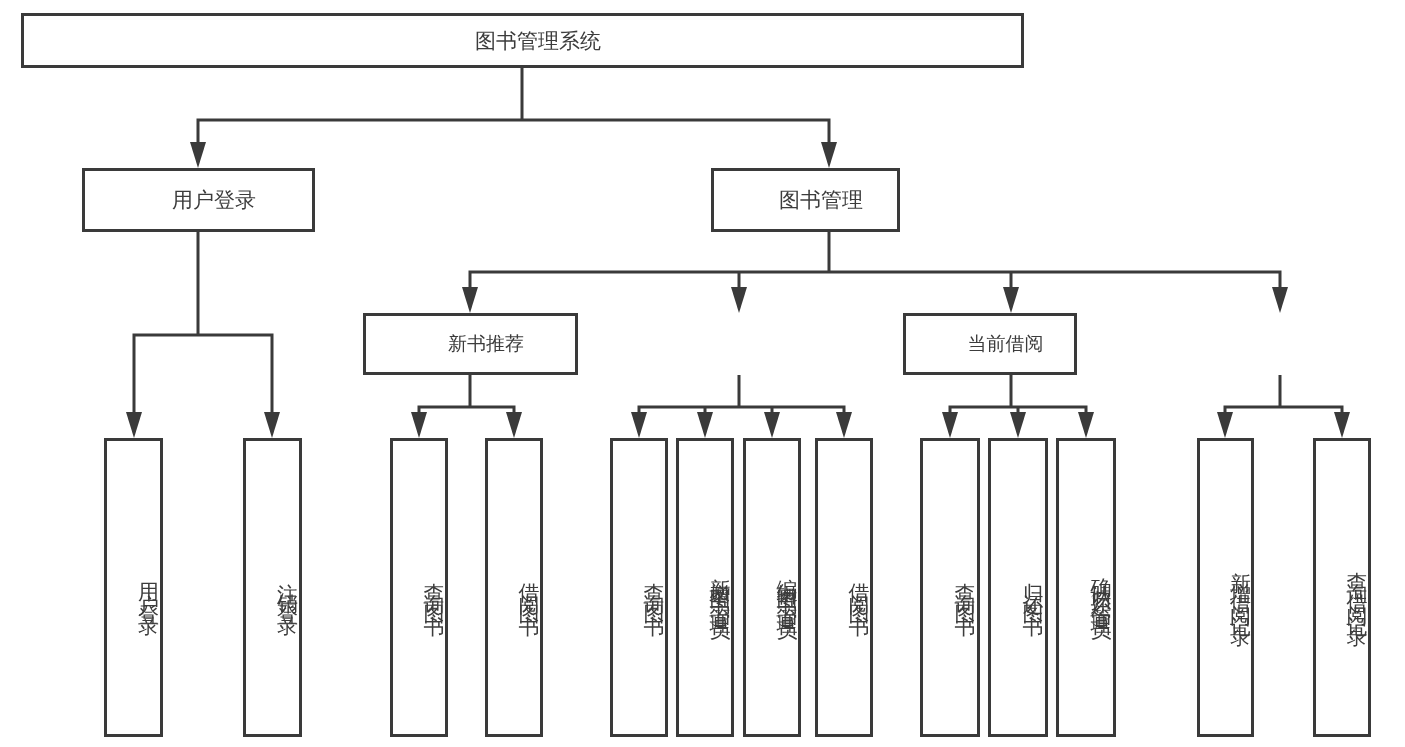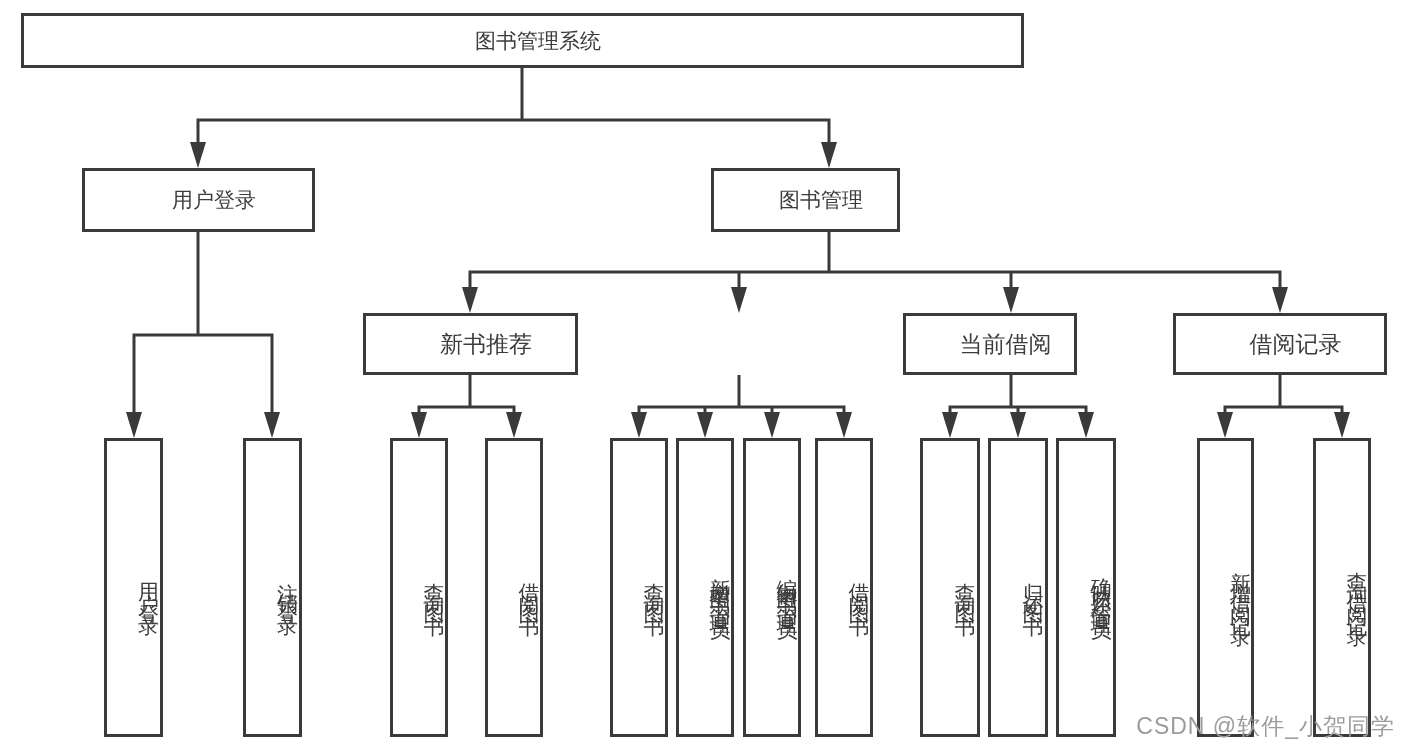--- a/index.html
+++ b/index.html
@@ -16,21 +16,21 @@
     box-sizing:border-box;
     background:#ffffff;
     border:3px solid #3a3a3a;
     display:flex;align-items:center;justify-content:center;
     color:#3c3c3c;
     text-align:center;
     padding-left:31px;
   }
   .root{left:21px;top:13px;width:1003px;height:55px;font-size:21px;}
   .lvl2{top:168px;height:64px;font-size:21px;}
-  .lvl3{top:313px;height:62px;font-size:23px;}
+  .lvl3{top:313px;height:62px;font-size:19px;}
   .leaf{top:438px;height:299px;}
   .leaf .v{
     writing-mode:vertical-rl;
     text-orientation:mixed;
     font-size:21px;
     line-height:1;
     letter-spacing:11px;
     white-space:nowrap;
   }
   .leaf.long .v{letter-spacing:6px;}
@@ -108,23 +108,20 @@
   <div class="box lvl2" style="left:711px;width:189px;">
     <span>图书管理</span>
   </div>
 
   <div class="box lvl3" style="left:363px;width:215px;">
     <span>新书推荐</span>
   </div>
   <div class="box lvl3" style="left:903px;width:174px;">
     <span>当前借阅</span>
   </div>
-  <div class="box lvl3" style="left:1173px;width:214px;">
-    <span>借阅记录</span>
-  </div>
 
   <div class="box leaf" style="left:104px;width:59px;">
     <span class="v">用户登录</span>
   </div>
   <div class="box leaf" style="left:243px;width:59px;">
     <span class="v">注销登录</span>
   </div>
 
   <div class="box leaf" style="left:390px;width:58px;">
     <span class="v">查询图书</span>
@@ -156,15 +153,14 @@
     <span class="v">确认归还（管理员）</span>
   </div>
 
   <div class="box leaf" style="left:1197px;width:57px;">
     <span class="v">新增借阅记录</span>
   </div>
   <div class="box leaf" style="left:1313px;width:58px;">
     <span class="v">查询借阅记录</span>
   </div>
 
-  <div class="watermark">CSDN @软件_小贺同学</div>
 
 </div>
 
 </body></html>

